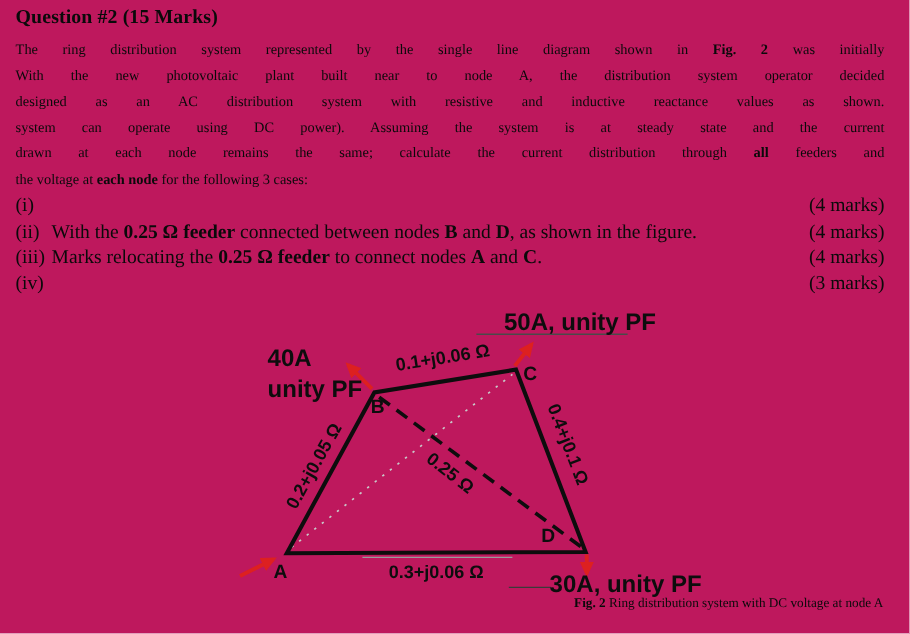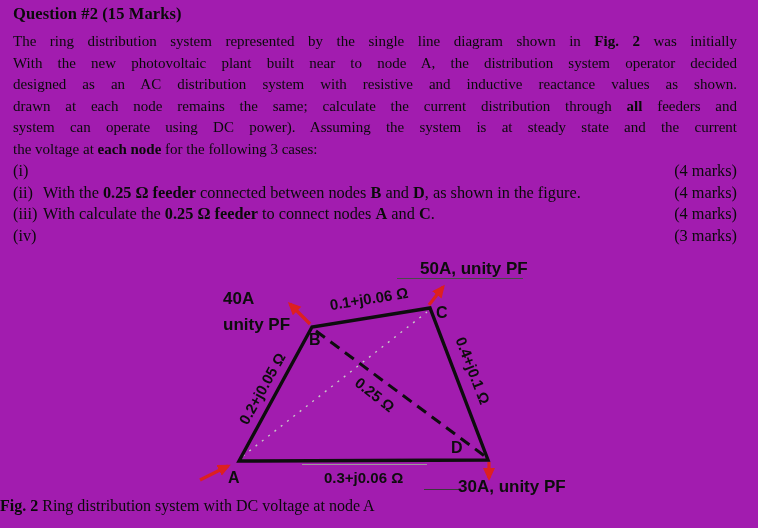--- a/index.html
+++ b/index.html
@@ -1,61 +1,61 @@
 <!DOCTYPE html>
 <html><head>
 <meta charset="utf-8">
 <style>
   html,body{margin:0;padding:0;background:#ffffff;}
-  .page{position:relative;width:758px;height:528px;background:#a21caf;overflow:hidden;
+  .page{position:relative;width:758px;height:528px;background:#be185d;overflow:hidden;
         font-family:"Liberation Serif",serif;color:#0a0a0a;}
   .doc{position:absolute;left:13px;top:3px;width:724px;}
   .title{font-size:16.5px;font-weight:bold;line-height:22px;margin-bottom:6px;letter-spacing:.1px;}
-  .pline{font-size:15px;line-height:21.5px;text-align:justify;text-align-last:justify;}
+  .pline{font-size:12px;line-height:21.5px;text-align:justify;text-align-last:justify;}
   .pline.plast{text-align:left;text-align-last:auto;}
   .item{display:flex;font-size:16.3px;line-height:21.5px;}
   .marker{flex:0 0 30px;}
   .itext{white-space:nowrap;}
   .marks{margin-left:auto;white-space:nowrap;}
   b{font-weight:bold;}
   svg.diag{position:absolute;left:0;top:0;width:758px;height:528px;}
   .dl{position:absolute;font-family:"Liberation Sans",sans-serif;font-weight:bold;
       color:#0d0d0d;white-space:nowrap;}
-  .load{font-size:17px;line-height:26px;}
+  .load{font-size:20px;line-height:26px;}
   .node{font-size:16px;}
   .imp{font-size:15px;text-align:center;}
-  .caption{position:absolute;top:497px;left:0;width:736px;text-align:left;font-size:16px;}
+  .caption{position:absolute;top:497px;left:0;width:736px;text-align:right;font-size:11px;}
 </style>
 </head>
 <body>
 
 <div class="page">
 
   <div class="doc">
     <div class="title">Question #2 (15 Marks)</div>
 
     <div class="pline"><span>The ring distribution system represented by the single line diagram shown in </span><b>Fig. 2</b><span> was initially</span></div>
     <div class="pline"><span>With the new photovoltaic plant built near to node A, the distribution system operator decided</span></div>
     <div class="pline"><span>designed as an AC distribution system with resistive and inductive reactance values as shown.</span></div>
+    <div class="pline"><span>system can operate using DC power). Assuming the system is at steady state and the current</span></div>
     <div class="pline"><span>drawn at each node remains the same; calculate the current distribution through </span><b>all</b><span> feeders and</span></div>
-    <div class="pline"><span>system can operate using DC power). Assuming the system is at steady state and the current</span></div>
     <div class="pline plast"><span>the voltage at </span><b>each node</b><span> for the following 3 cases:</span></div>
 
     <div class="item">
       <span class="marker">(i)</span>
       <span class="marks">(4 marks)</span>
     </div>
     <div class="item">
       <span class="marker">(ii)</span>
       <span class="itext"><span>With the </span><b>0.25 Ω feeder</b><span> connected between nodes </span><b>B</b><span> and </span><b>D</b><span>, as shown in the figure.</span></span>
       <span class="marks">(4 marks)</span>
     </div>
     <div class="item">
       <span class="marker">(iii)</span>
-      <span class="itext"><span>With calculate the </span><b>0.25 Ω feeder</b><span> to connect nodes </span><b>A</b><span> and </span><b>C</b><span>.</span></span>
+      <span class="itext"><span>Marks relocating the </span><b>0.25 Ω feeder</b><span> to connect nodes </span><b>A</b><span> and </span><b>C</b><span>.</span></span>
       <span class="marks">(4 marks)</span>
     </div>
     <div class="item">
       <span class="marker">(iv)</span>
       <span class="marks">(3 marks)</span>
     </div>
   </div>
 
   <svg class="diag" viewBox="0 0 758 528" xmlns="http://www.w3.org/2000/svg">
     <defs>

